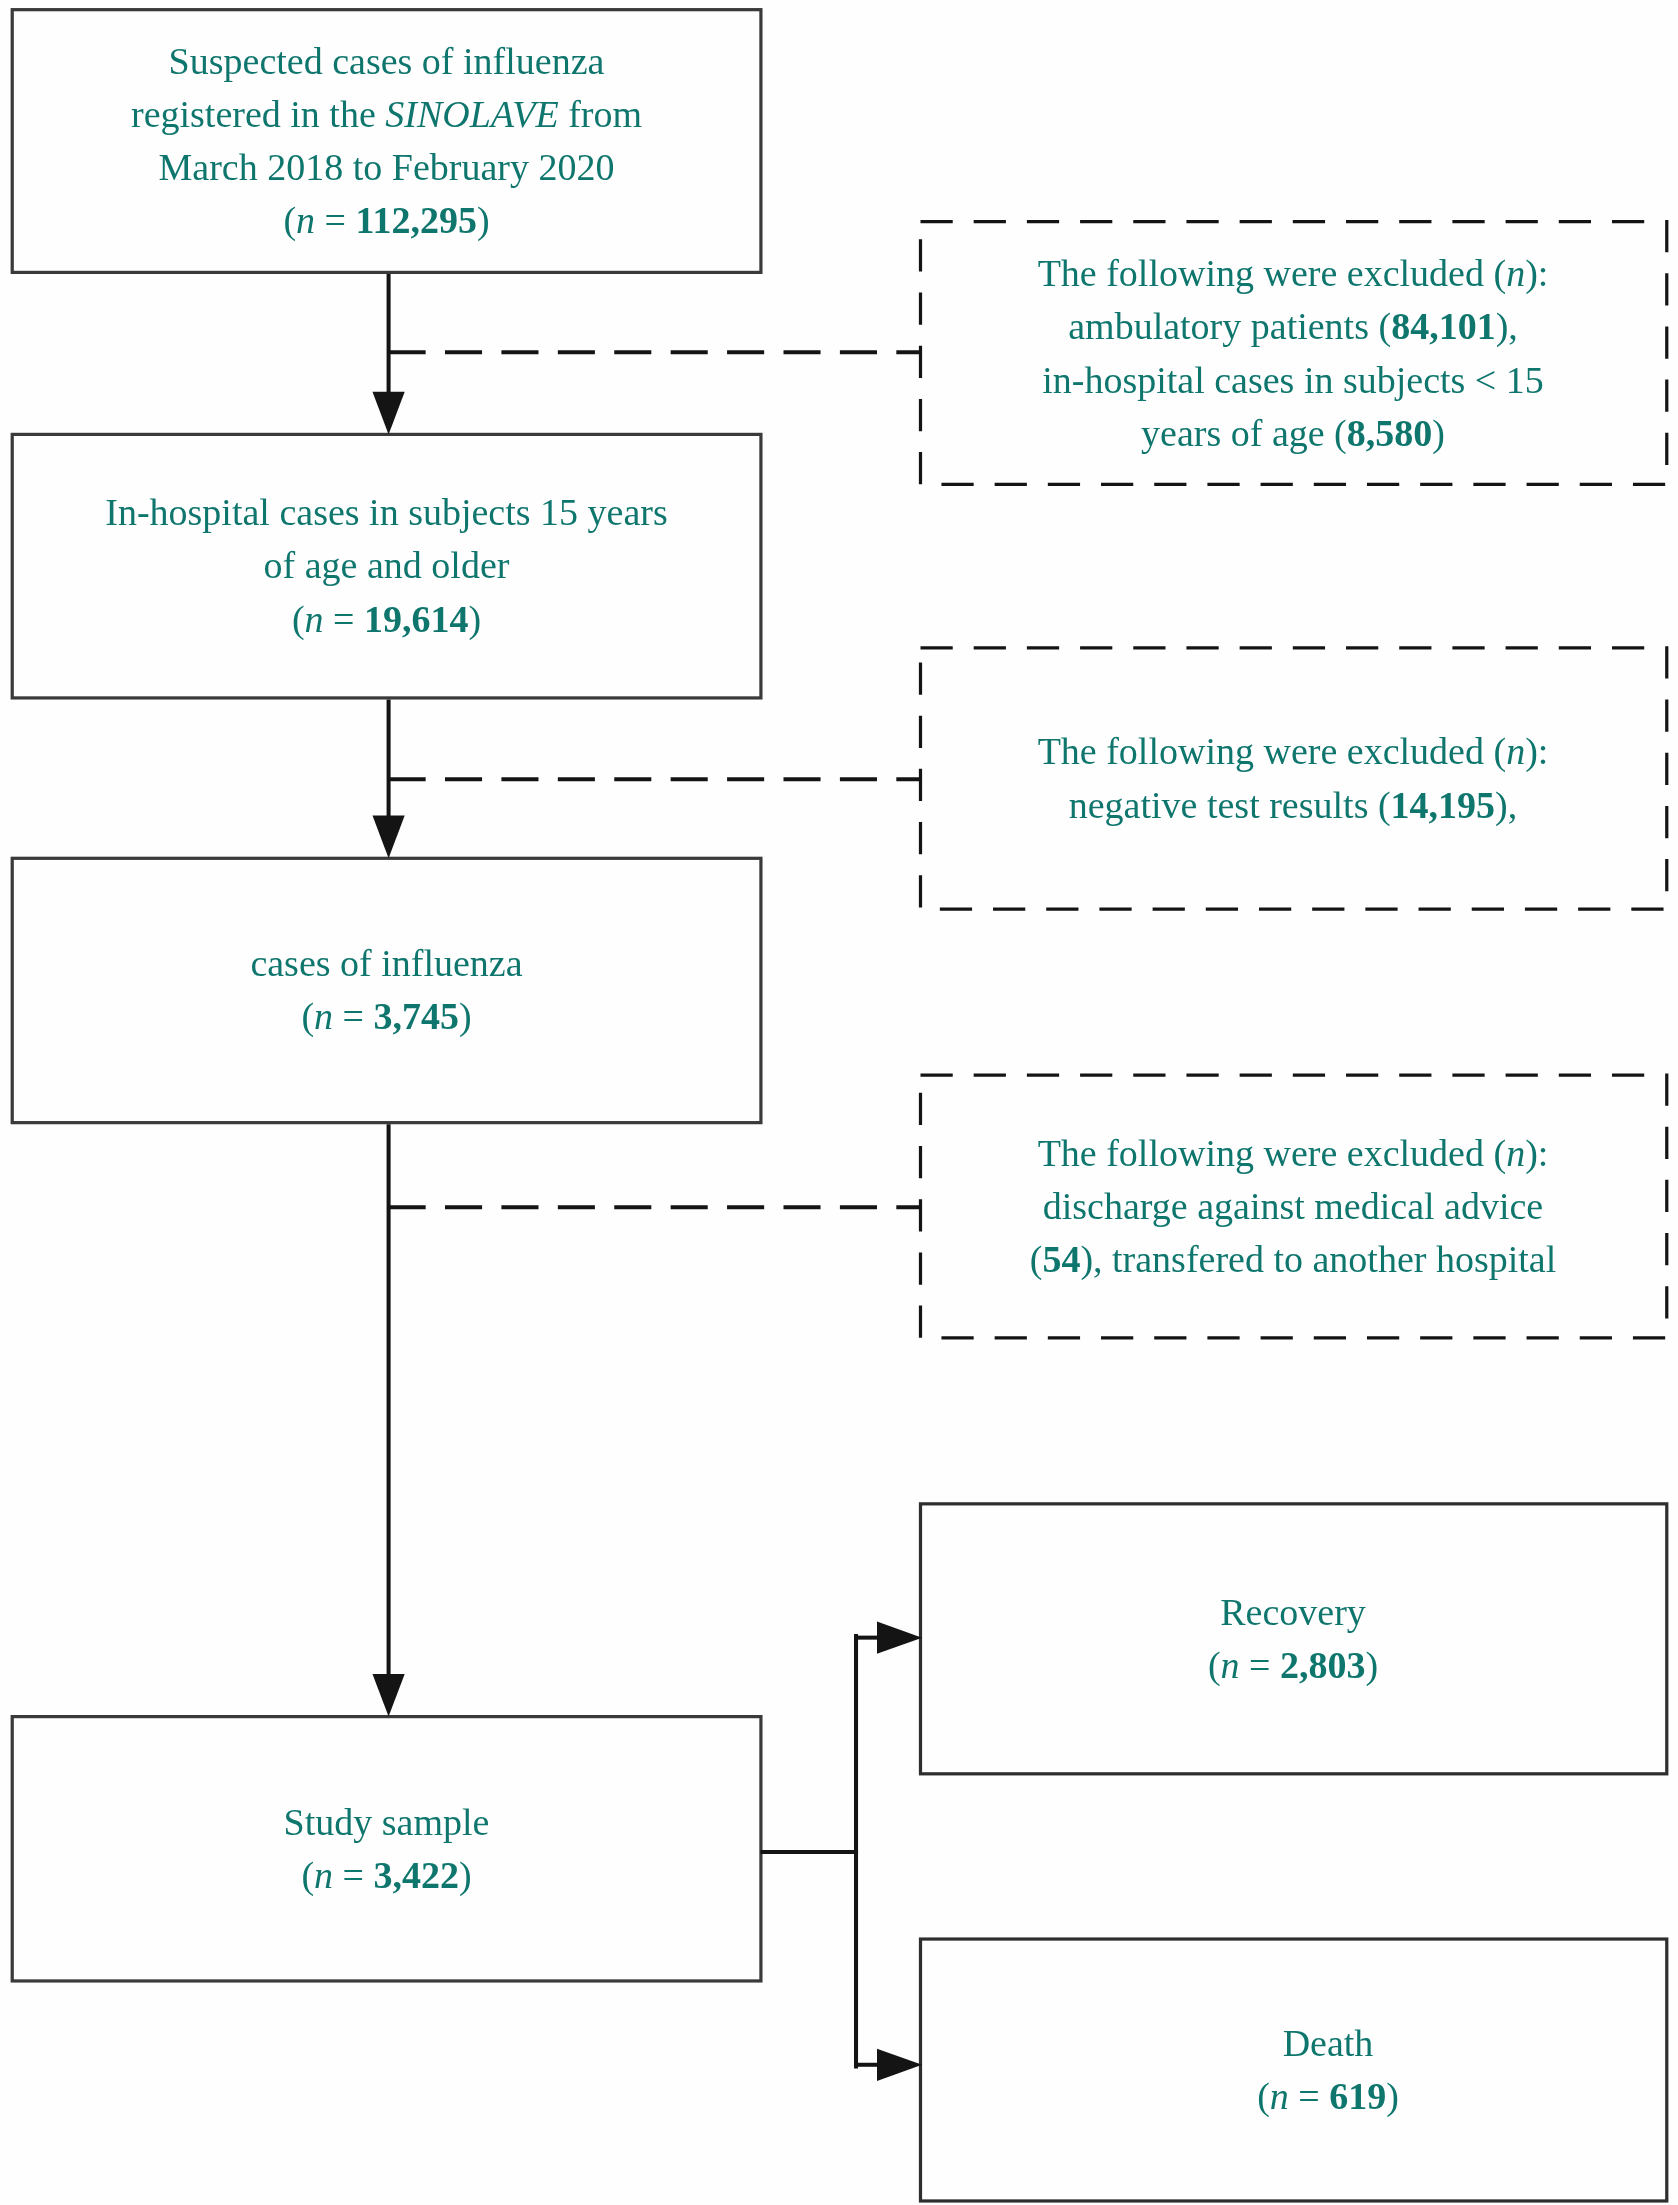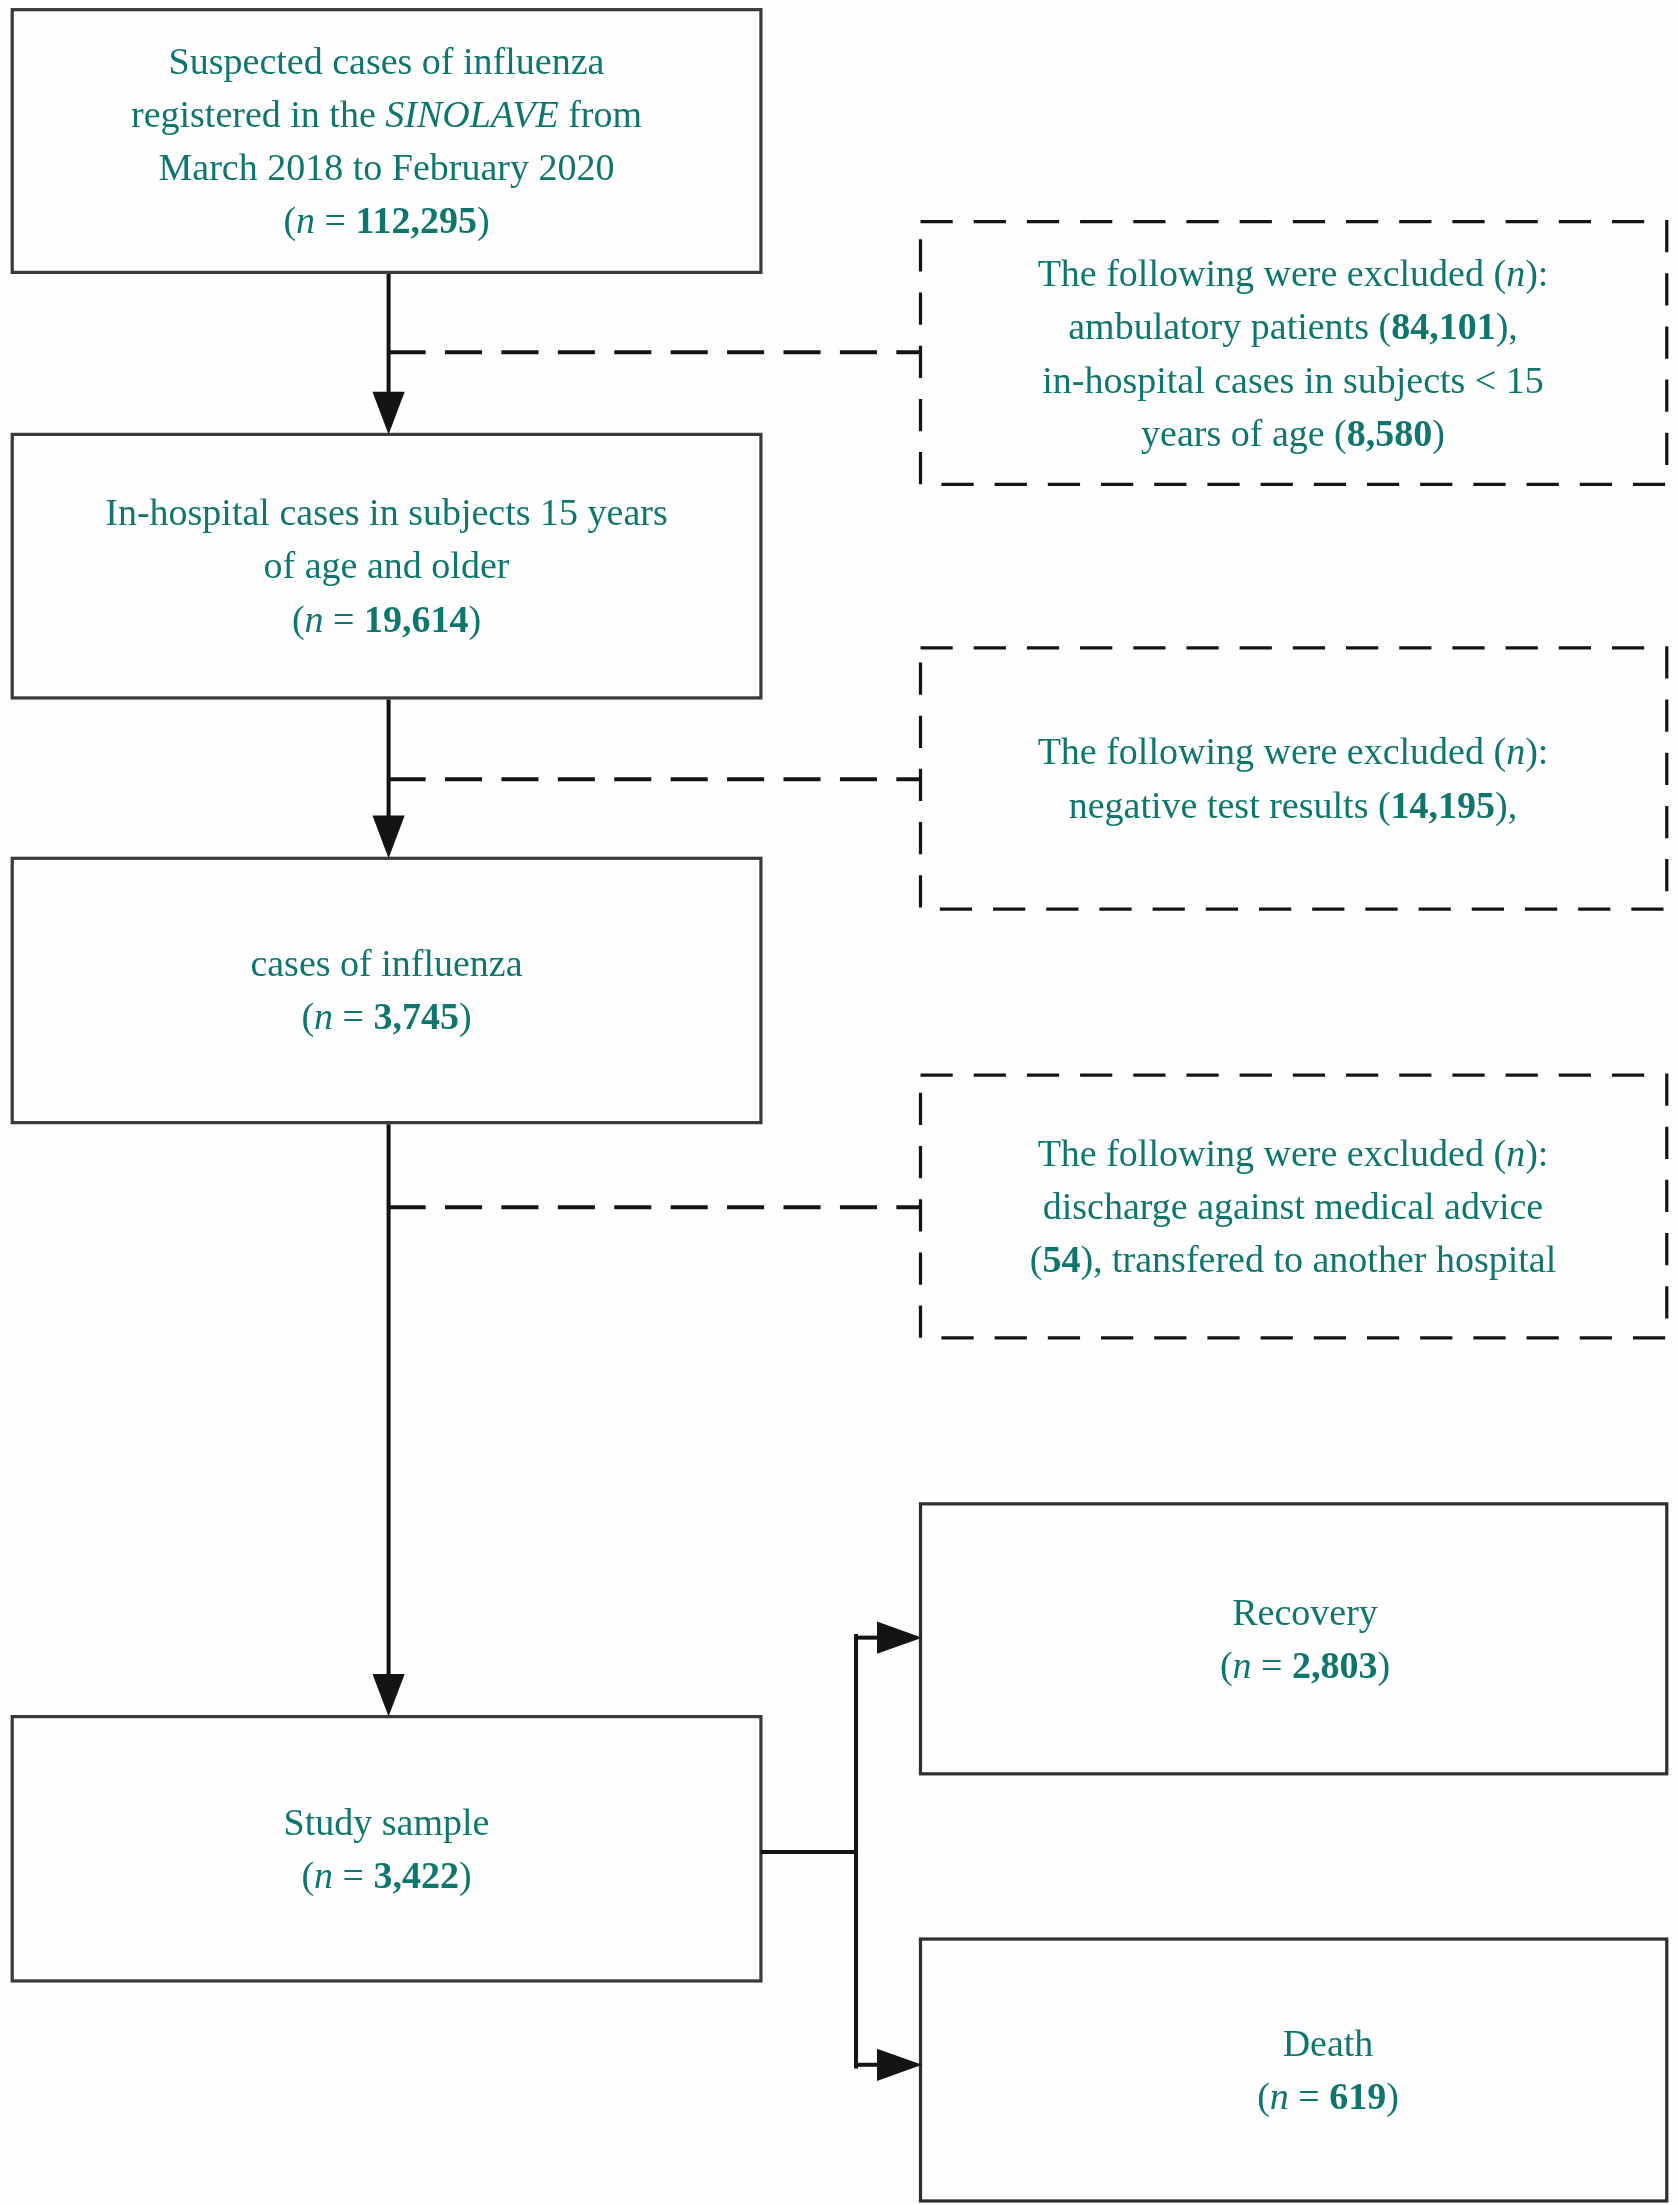--- a/index.html
+++ b/index.html
@@ -26,21 +26,21 @@
   
   #tb-suspected {left:12px;  top:9.7px;   width:749px;height:263px;}
   #tb-inhospital{left:12px;  top:434px;  width:749px;height:264px;}
   #tb-labpos    {left:12px;  top:858px; width:749px;height:264px;}
   #tb-study     {left:12px;  top:1717px; width:749px;height:264px;}
   
   #tb-excl1{left:920px;top:222px; width:746px;height:263px;}
   #tb-excl2{left:920px;top:648px; width:746px;height:261px;}
   #tb-excl3{left:920px;top:1075px;width:746px;height:263px;}
   
-  #tb-recovery{left:920px;top:1504px;width:746px;height:270px;margin-left:12px;}
+  #tb-recovery{left:920px;top:1504px;width:746px;height:270px;}
   #tb-death   {left:920px;top:1939px;width:816px;height:262px;}
 </style>
 </head>
 <body>
 
 <div id="canvas">
 
   <svg id="connectors" width="1679" height="2205" viewBox="0 0 2083 2736">
 
     <rect x="15" y="12" width="929" height="326" fill="none" stroke="#3a3a3a" stroke-width="4"></rect>

